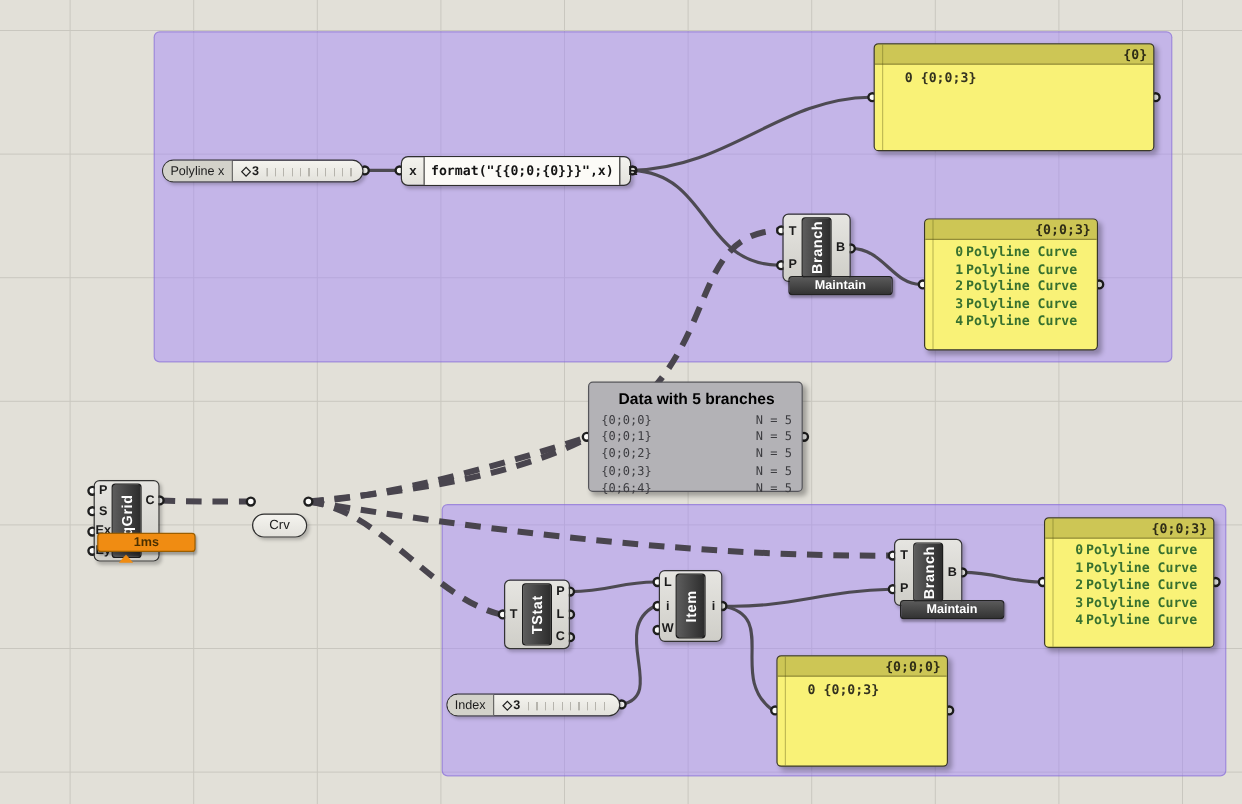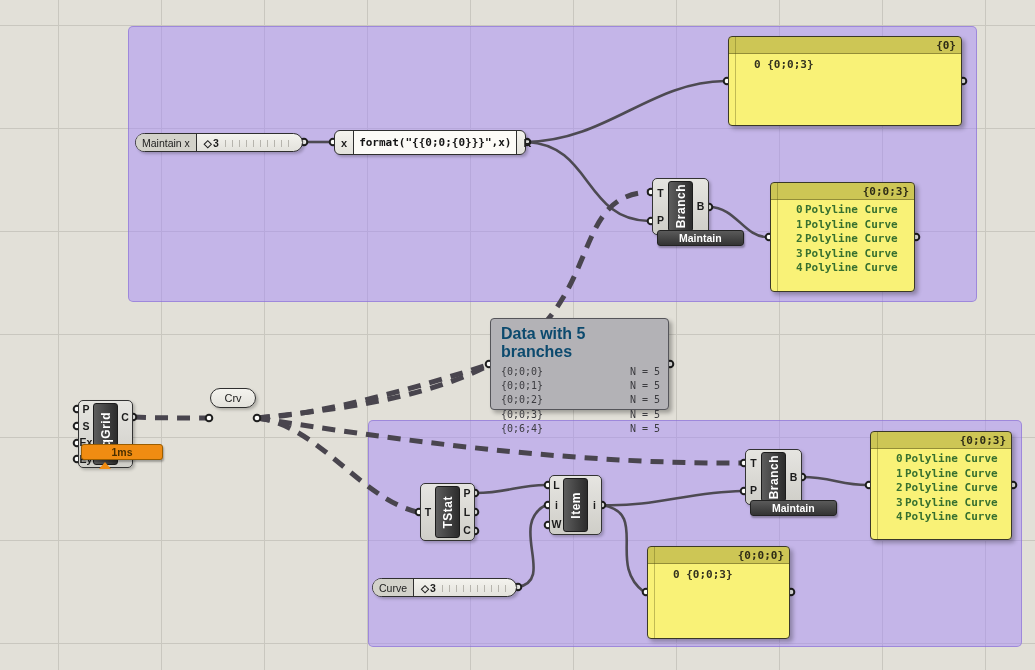--- a/index.html
+++ b/index.html
@@ -55,21 +55,21 @@
   .panel-header{background:rgba(95,85,0,0.28);border-bottom:1px solid rgba(60,55,10,0.4);
     text-align:right;padding:2px 5px 1px 0;font-family:"DejaVu Sans Mono",monospace;
     font-size:11px;font-weight:bold;color:#2e2c16;}
   .panel-body{padding:3px 0 0 25px;font-family:"DejaVu Sans Mono",monospace;font-size:11px;font-weight:bold;}
   .prow{display:flex;line-height:14.5px;color:#37702f;}
   .prow .idx{width:9px;}
   .pline{color:#33321f;line-height:15px;}
   
   .gpanel{background:#b3b2b6;border:1.5px solid #55555a;border-radius:4px;
     box-shadow:3px 3px 4px rgba(0,0,0,0.3);padding:4px 8px 2px 10px;box-sizing:border-box;}
-  .gtitle{font-size:16px;color:#0c4a6e;font-weight:600;margin:2px 0 4px 0;}
+  .gtitle{font-size:13px;color:#000000;font-weight:600;margin:2px 0 4px 0;text-align:center;}
   .grow{display:flex;justify-content:space-between;font-family:"DejaVu Sans Mono",monospace;
     font-size:10px;color:#3c3c40;line-height:14.2px;}
 </style>
 </head>
 <body>
 
 <div id="canvas">
 
   <div class="group" style="left:128px;top:26px;width:847px;height:274px;"></div>
   <div class="group" style="left:368px;top:420px;width:652px;height:225px;"></div>
@@ -121,21 +121,21 @@
       <circle cx="744" cy="463" r="3.3" class="nub"></circle>
       <circle cx="744" cy="491" r="3.3" class="nub"></circle>
       <circle cx="802" cy="477" r="3.3" class="nub"></circle>
       <circle cx="869" cy="485" r="3.3" class="nub"></circle>
       <circle cx="1013" cy="485" r="3.3" class="nub"></circle>
       <circle cx="646" cy="592" r="3.3" class="nub"></circle>
       <circle cx="791" cy="592" r="3.3" class="nub"></circle>
     </svg>
 
   <div class="comp capsule" style="left:135px;top:133px;width:168px;height:19px;">
-    <div class="cap-label">Maintain x</div>
+    <div class="cap-label">Polyline x</div>
     <div class="cap-val">
       <span>◇</span>
         <span>3</span>
     </div>
     <div class="cap-track"></div>
   </div>
 
   <div class="comp capsule expr" style="left:334px;top:130px;width:192px;height:25px;">
     <div class="side l">x</div>
     <div class="code">format("{{0;0;{0}}}",x)</div>
@@ -226,21 +226,21 @@
         <span class="vlabel">SqGrid</span>
       </div>
     <div class="ports">
       <span class="port">C</span>
       <span class="port">P</span>
     </div>
   </div>
   <div class="notch" style="left:99px;top:462px;"></div>
   <div class="tag time" style="left:81px;top:444px;width:38px;text-align:center;">1ms</div>
 
-  <div class="comp capsule crvcap" style="left:210px;top:388px;width:46px;height:20px;">
+  <div class="comp capsule crvcap" style="left:210px;top:428px;width:46px;height:20px;">
     <span>Crv</span>
   </div>
 
   <div class="comp vcomp" style="left:420px;top:483px;width:55px;height:58px;">
     <div class="ports">
       <span class="port">T</span>
     </div>
     <div class="vbar">
         <span class="vlabel">TStat</span>
       </div>
@@ -308,21 +308,21 @@
 
   <div class="comp panel" style="left:647px;top:546px;width:143px;height:93px;">
     <div class="panel-header">{0;0;0}</div>
     <div class="panel-body">
         <div class="pline">0 {0;0;3}</div>
       </div>
     <div class="panel-strip"></div>
   </div>
 
   <div class="comp capsule" style="left:372px;top:578px;width:145px;height:19px;">
-    <div class="cap-label">Curve</div>
+    <div class="cap-label">Index</div>
     <div class="cap-val">
       <span>◇</span>
         <span>3</span>
     </div>
     <div class="cap-track"></div>
   </div>
 
 </div>
 
 </body></html>

